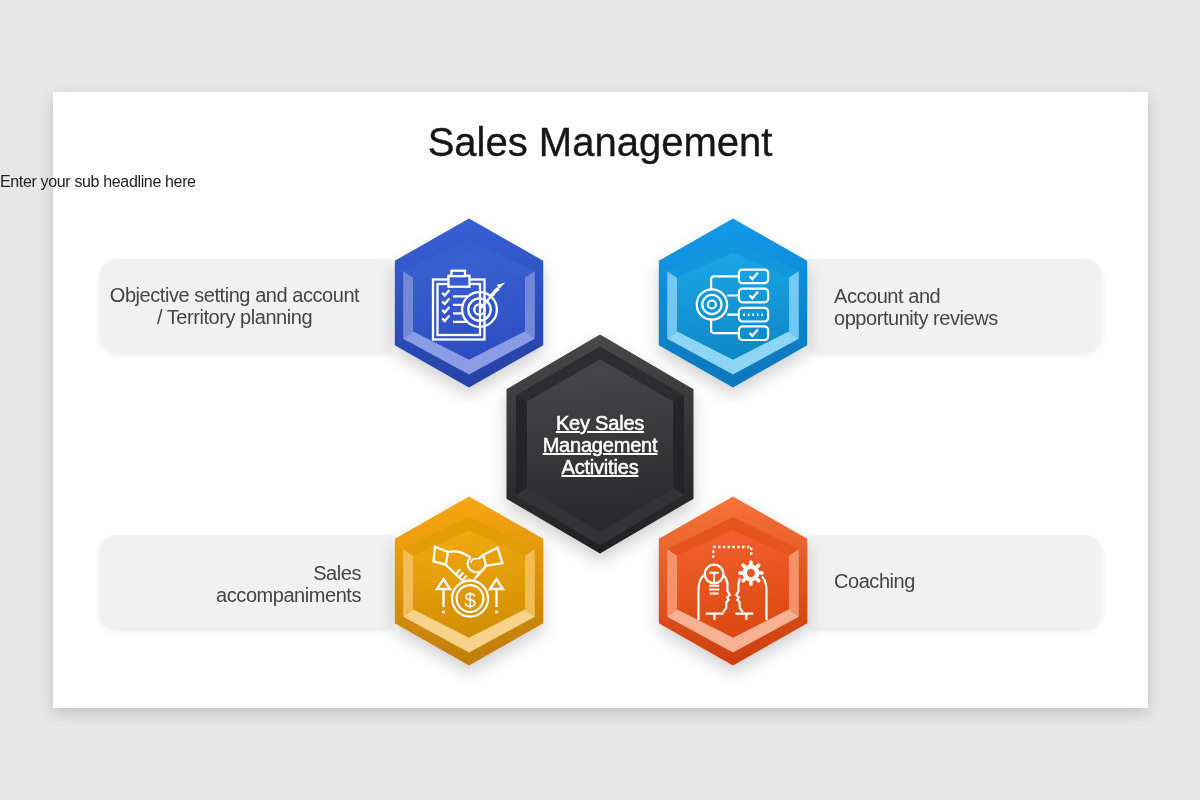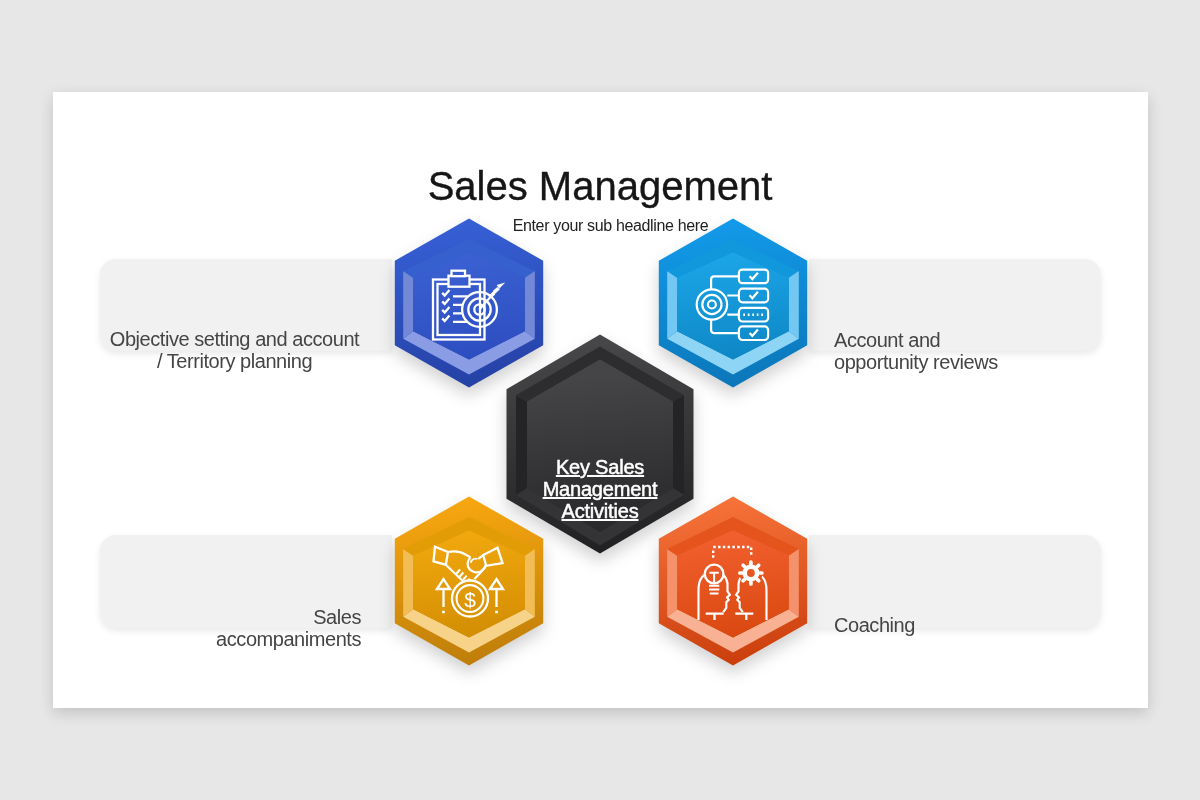--- a/index.html
+++ b/index.html
@@ -1,19 +1,19 @@
 <!DOCTYPE html>
 <html><head><meta charset="utf-8">
 <style>
 * { margin:0; padding:0; box-sizing:border-box; -webkit-font-smoothing:antialiased; }
 html,body { width:1200px; height:800px; background:#e8e7e7; font-family:"Liberation Sans",sans-serif; position:relative; overflow:hidden; }
 .slide { position:absolute; left:53px; top:92px; width:1095px; height:616px; background:#fff; box-shadow:0 5px 14px rgba(0,0,0,0.16); }
-.title,.subtitle,.lbl,.ctext { transform:translateZ(0);margin-top:44px; }
+.title,.subtitle,.lbl,.ctext { transform:translateZ(0); }
 .title { position:absolute; left:0; width:1200px; top:119px; text-align:center; font-size:40px; line-height:46px; color:#161616; -webkit-text-stroke:0.35px #161616; }
-.subtitle { position:absolute; left:0; width:1200px; top:173px; text-align:center; font-size:16px; line-height:18px; color:#222; letter-spacing:-0.35px;padding-left:21px; }
+.subtitle { position:absolute; left:0; width:1200px; top:173px; text-align:left; font-size:16px; line-height:18px; color:#222; letter-spacing:-0.35px; }
 .box { position:absolute; background:#f1f1f1; border-radius:16px; box-shadow:0 3px 7px rgba(0,0,0,0.09); }
 .lbl { position:absolute; font-size:20px; line-height:21.7px; color:#454545; letter-spacing:-0.45px; }
 .hex { position:absolute; filter:drop-shadow(0 8px 8px rgba(0,0,0,0.18)); }
 .ctext { position:absolute; left:510px; top:412px; width:180px; text-align:center; font-size:20px; line-height:22px; color:#fff; -webkit-text-stroke:0.5px #fff; letter-spacing:-0.2px;text-decoration:underline; }
 </style></head>
 <body>
 <div class="slide"></div>
 <div class="title">Sales Management</div>
 <div class="subtitle">Enter your sub headline here</div>
 <div class="box" style="left:100px;top:259px;width:292px;height:92px;border-radius:16px 0 0 16px"></div>

